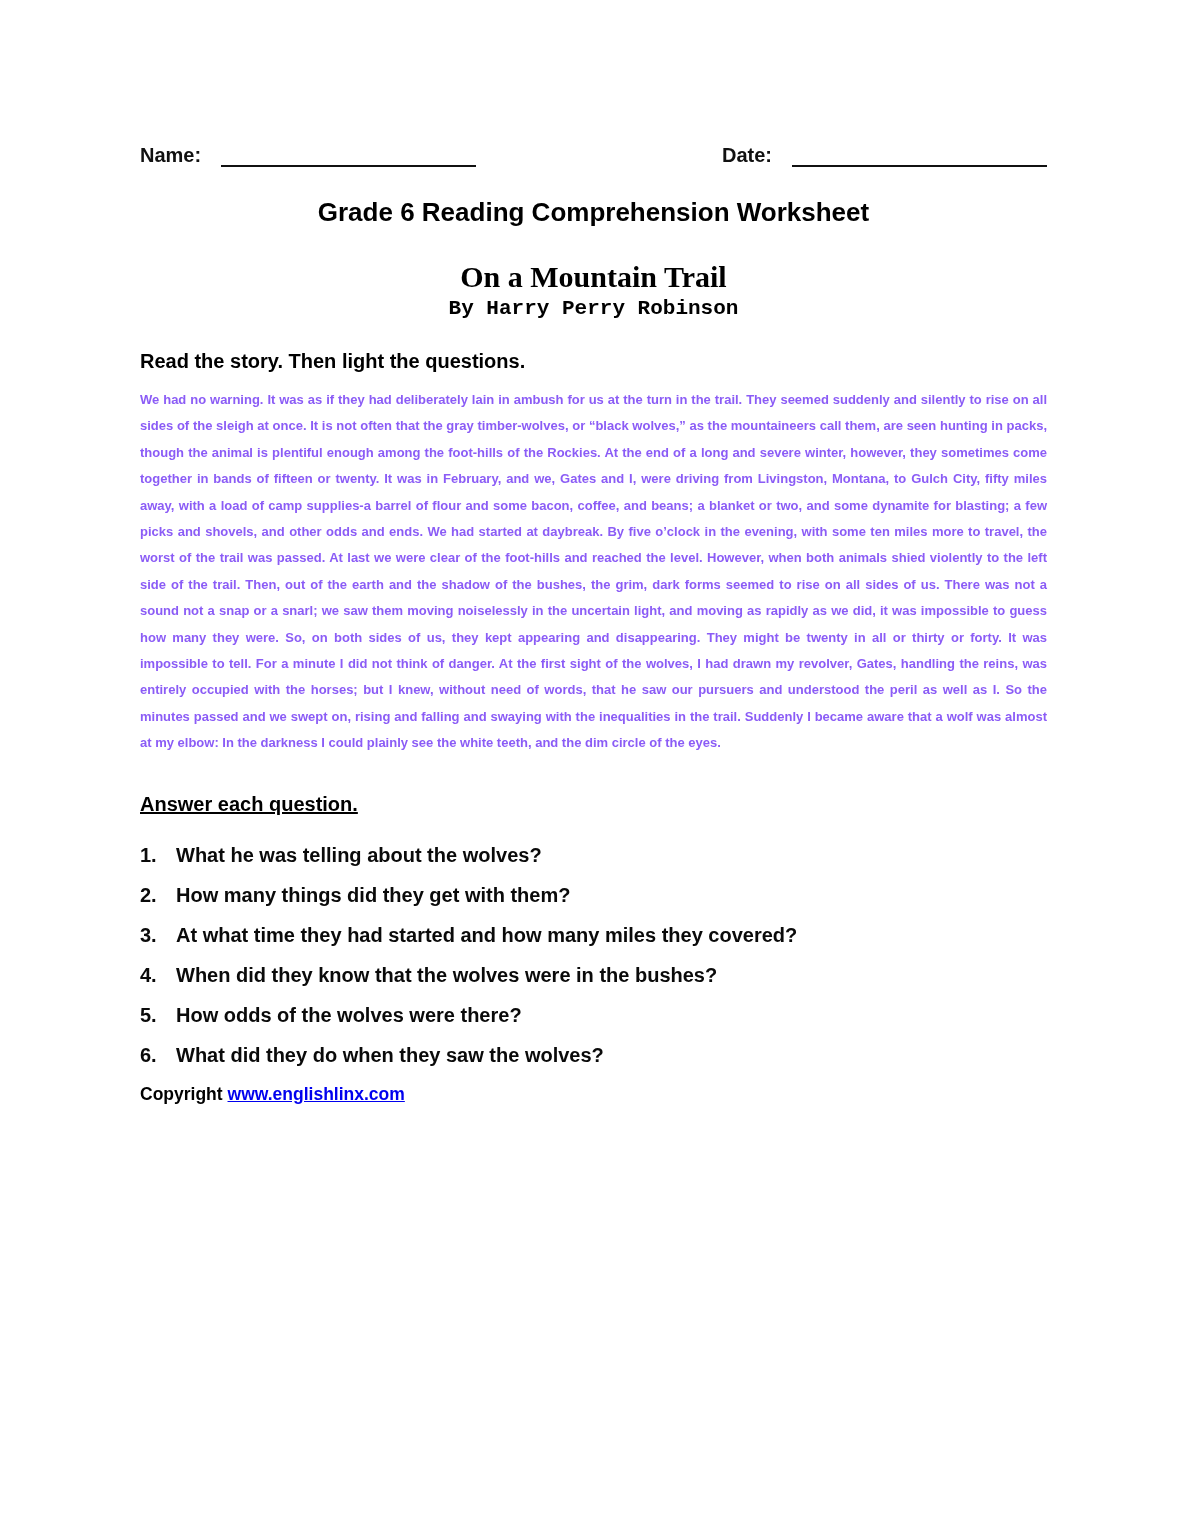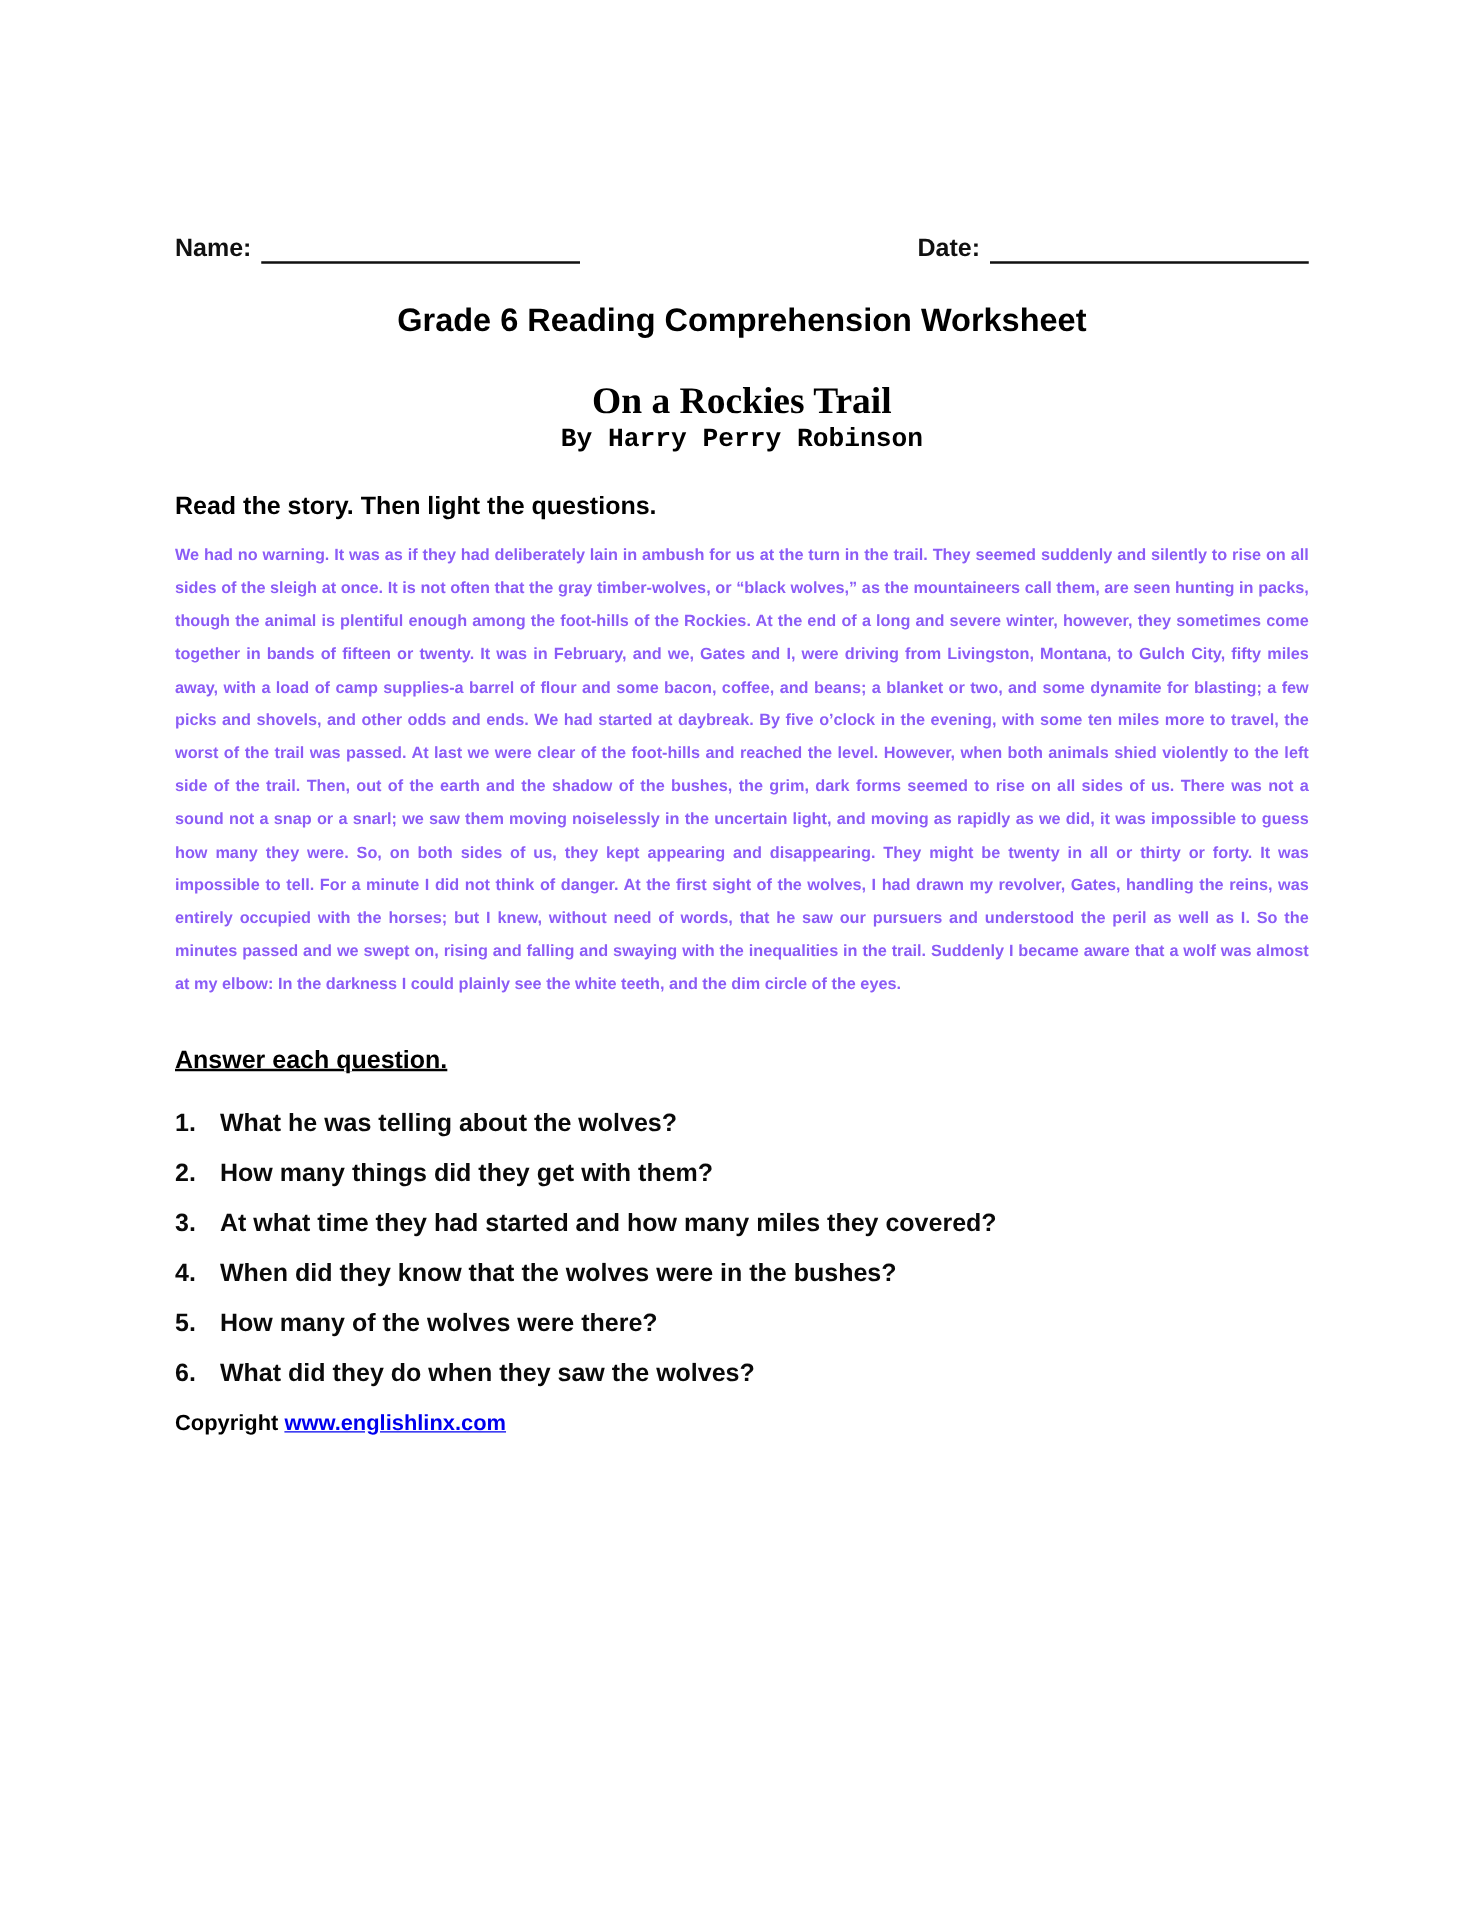--- a/index.html
+++ b/index.html
@@ -24,22 +24,21 @@
   .header-row {
     display: flex;
     justify-content: space-between;
     align-items: flex-end;
     font-weight: bold;
     font-size: 20px;
   }
   .field-group {
     display: flex;
     align-items: flex-end;
-    gap: 8px;
-    margin-top: 44px;
+    gap: 20px;
   }
   .blank-line {
     display: inline-block;
     width: 255px;
     height: 22px;
     border-bottom: 2px solid #111111;
   }
   
   .worksheet-title {
     margin: 30px 0 0 0;
@@ -127,21 +126,21 @@
       <span class="blank-line"></span>
     </div>
     <div class="field-group">
       <span>Date:</span>
       <span class="blank-line"></span>
     </div>
   </div>
 
   <h1 class="worksheet-title">Grade 6 Reading Comprehension Worksheet</h1>
 
-  <h2 class="story-title">On a Rockies Trail</h2>
+  <h2 class="story-title">On a Mountain Trail</h2>
   <h3 class="story-author">By Harry Perry Robinson</h3>
 
   <p class="instructions">Read the story. Then light the questions.</p>
 
   <p class="story-text">We had no warning. It was as if they had deliberately lain in ambush for us at the turn in the trail. They seemed suddenly and silently to rise on all sides of the sleigh at once. It is not often that the gray timber-wolves, or “black wolves,” as the mountaineers call them, are seen hunting in packs, though the animal is plentiful enough among the foot-hills of the Rockies. At the end of a long and severe winter, however, they sometimes come together in bands of fifteen or twenty. It was in February, and we, Gates and I, were driving from Livingston, Montana, to Gulch City, fifty miles away, with a load of camp supplies-a barrel of flour and some bacon, coffee, and beans; a blanket or two, and some dynamite for blasting; a few picks and shovels, and other odds and ends. We had started at daybreak. By five o’clock in the evening, with some ten miles more to travel, the worst of the trail was passed.  At last we were clear of the foot-hills and reached the level. However, when both animals shied violently to the left side of the trail. Then, out of the earth and the shadow of the bushes, the grim, dark forms seemed to rise on all sides of us. There was not a sound not a snap or a snarl; we saw them moving noiselessly in the uncertain light, and moving as rapidly as we did, it was impossible to guess how many they were. So, on both sides of us, they kept appearing and disappearing. They might be twenty in all or thirty or forty. It was impossible to tell. For a minute I did not think of danger. At the first sight of the wolves, I had drawn my revolver, Gates, handling the reins, was entirely occupied with the horses; but I knew, without need of words, that he saw our pursuers and understood the peril as well as I. So the minutes passed and we swept on, rising and falling and swaying with the inequalities in the trail. Suddenly I became aware that a wolf was almost at my elbow: In the darkness I could plainly see the white teeth, and the dim circle of the eyes.</p>
 
   <p class="answer-heading">Answer each question.</p>
 
   <ol class="questions">
     <li class="question-row">
@@ -155,21 +154,21 @@
     <li class="question-row">
       <span class="question-number">3.</span>
       <span class="question-text">At what time they had started and how many miles they covered?</span>
     </li>
     <li class="question-row">
       <span class="question-number">4.</span>
       <span class="question-text">When did they know that the wolves were in the bushes?</span>
     </li>
     <li class="question-row">
       <span class="question-number">5.</span>
-      <span class="question-text">How many of the wolves were there?</span>
+      <span class="question-text">How odds of the wolves were there?</span>
     </li>
     <li class="question-row">
       <span class="question-number">6.</span>
       <span class="question-text">What did they do when they saw the wolves?</span>
     </li>
   </ol>
 
   <div class="footer">
     <span>Copyright</span>
     <a style="color: rgb(0, 0, 238);">www.englishlinx.com</a>

